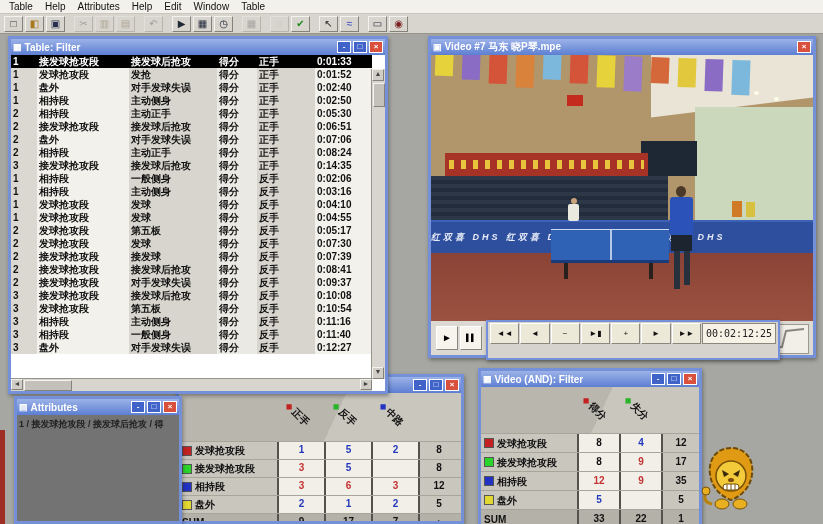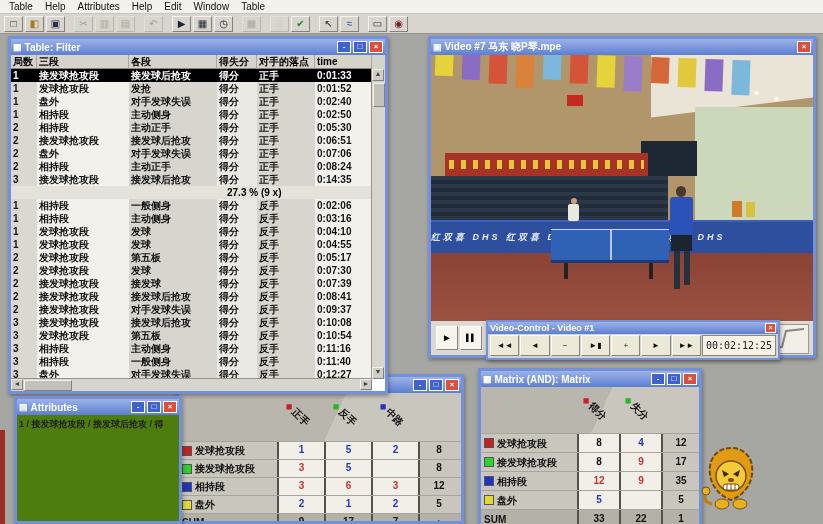--- a/index.html
+++ b/index.html
@@ -107,21 +107,21 @@
   .mx-row.mx-sum{background:#b4b1a9;}
   .mx-row.mx-sum .mx-val{background:#b4b1a9;}
   #mxand{left:478px;top:368px;width:224px;height:160px;}
   #mxand .mx-head{height:46px;}
   #mxand .mx-row{height:18px;line-height:17px;}
   #mxmid{left:176px;top:374px;width:288px;height:150px;}
   #mxmid .mx-head{height:48px;}
   #mxmid .mx-row{height:17px;line-height:16px;}
   
   #attrwin{left:14px;top:396px;width:168px;height:128px;}
-  .attr-body{position:absolute;left:0;top:16px;right:0;bottom:0;background:#4d7c0f;}
+  .attr-body{position:absolute;left:0;top:16px;right:0;bottom:0;background:#737373;}
   .attr-line{font-size:9px;font-weight:bold;color:#222;padding:3px 2px;white-space:nowrap;overflow:hidden;}
   .left-red{position:absolute;left:0;top:430px;width:5px;height:94px;background:#9e2e24;}
   #lion{position:absolute;left:698px;top:442px;width:66px;height:76px;}
 </style>
 </head>
 <body>
 
 <div id="app">
 
   <div class="menubar">
@@ -230,28 +230,20 @@
     <div class="titlebar">
       <span class="ticon">▦</span>
       <span>Table: Filter</span>
       <span class="wbtns">
         <span class="wbtn">-</span>
         <span class="wbtn">□</span>
         <span class="wbtn close">×</span>
       </span>
     </div>
     <div class="table-area">
-      <div class="t-header">
-          <div class="t-h w0">局数</div>
-          <div class="t-h w1">三段</div>
-          <div class="t-h w2">各段</div>
-          <div class="t-h w3">得失分</div>
-          <div class="t-h w4">对手的落点</div>
-          <div class="t-h w5">time</div>
-        </div>
       <div>
           <div class="t-row sel">
             <div class="t-cell w0 b0">1</div>
             <div class="t-cell w1 b1">接发球抢攻段</div>
             <div class="t-cell w2 b2">接发球后抢攻</div>
             <div class="t-cell w3 b3">得分</div>
             <div class="t-cell w4 b4">正手</div>
             <div class="t-cell w5 b5">0:01:33</div>
           </div>
           <div class="t-row">
@@ -310,23 +302,20 @@
             <div class="t-cell w4 b4">正手</div>
             <div class="t-cell w5 b5">0:08:24</div>
           </div>
           <div class="t-row">
             <div class="t-cell w0 b0">3</div>
             <div class="t-cell w1 b1">接发球抢攻段</div>
             <div class="t-cell w2 b2">接发球后抢攻</div>
             <div class="t-cell w3 b3">得分</div>
             <div class="t-cell w4 b4">正手</div>
             <div class="t-cell w5 b5">0:14:35</div>
-          </div>
-          <div class="t-row stat">
-            <span class="stat-text">27.3 % (9 x)</span>
           </div>
           <div class="t-row">
             <div class="t-cell w0 b0">1</div>
             <div class="t-cell w1 b1">相持段</div>
             <div class="t-cell w2 b2">一般侧身</div>
             <div class="t-cell w3 b3">得分</div>
             <div class="t-cell w4 b4">反手</div>
             <div class="t-cell w5 b5">0:02:06</div>
           </div>
           <div class="t-row">
@@ -503,43 +492,37 @@
       <div class="v-pbtn" style="left:29px;font-size:7px">▌▌</div>
       <div class="v-jog">
         <svg width="42" height="26" viewBox="0 0 42 26">
           <polyline points="2,22 18,22 22,6 40,4" fill="none" stroke="#8a877f" stroke-width="2"></polyline>
         </svg>
       </div>
     </div>
   </div>
 
   <div class="win" id="vcwin" style="z-index:4">
-    <div class="titlebar">
-      <span>Video-Control - Video #1</span>
-      <span class="wbtns">
-        <span class="wbtn close">×</span>
-      </span>
-    </div>
     <div class="vc-row">
 
     <div class="vc-btn">◄◄</div>
         <div class="vc-btn">◄</div>
         <div class="vc-btn">−</div>
         <div class="vc-btn">►▮</div>
         <div class="vc-btn">+</div>
         <div class="vc-btn">►</div>
         <div class="vc-btn">►►</div>
         <div class="vc-time">00:02:12:25</div>
       </div>
   </div>
 
   <div class="win" id="mxand" style="z-index:4">
     <div class="titlebar">
       <span class="ticon">▦</span>
-      <span>Matrix (AND): Matrix</span>
+      <span>Video (AND): Filter</span>
       <span class="wbtns">
         <span class="wbtn">-</span>
         <span class="wbtn">□</span>
         <span class="wbtn close">×</span>
       </span>
     </div>
     <div class="mx-content">
       <div class="mx-head">
           <span class="mx-diag" style="left: 108px;"><span class="mx-diamond" style="color: rgb(196, 34, 34);">◆</span><span>得分</span></span>
           <span class="mx-diag" style="left: 150px;"><span class="mx-diamond" style="color: rgb(42, 180, 42);">◆</span><span>失分</span></span>

